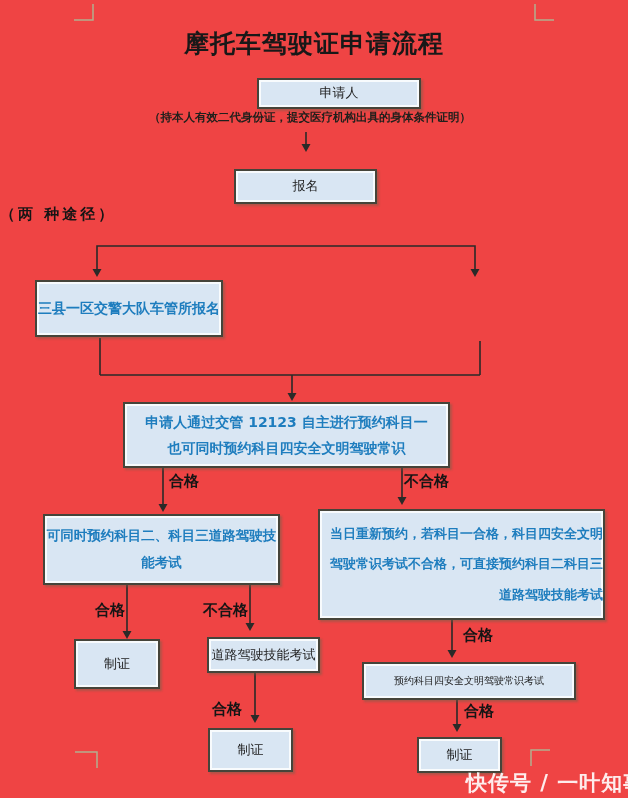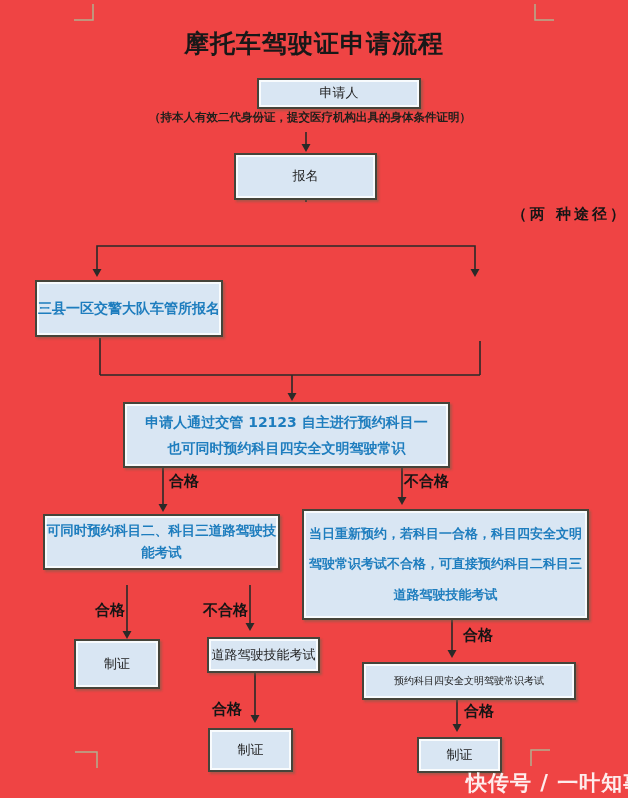--- a/index.html
+++ b/index.html
@@ -21,21 +21,21 @@
     display:flex;flex-direction:column;align-items:center;justify-content:space-evenly;
     text-align:center;color:#1c1c1c;font-size:13px;font-weight:400;line-height:1.15;
   }
   .node span{display:block;white-space:nowrap;}
   .node.blue{color:#1e7dbe;font-weight:700;margin-left:8px;}
   .caption{
     position:absolute;left:0;top:110px;width:620px;text-align:center;
     font-size:11.5px;font-weight:700;color:#20201c;white-space:nowrap;
   }
   .two-ways{
-    position:absolute;left:0;top:205px;width:628px;text-align:right;
+    position:absolute;left:0;top:205px;width:628px;text-align:left;
     font-size:15px;font-weight:700;letter-spacing:3px;color:#151515;
   }
   .edge-label{
     position:absolute;font-size:15px;font-weight:700;color:#151515;white-space:nowrap;
   }
   .watermark{
     position:absolute;left:466px;top:769px;white-space:nowrap;
     font-size:21px;font-weight:700;letter-spacing:1px;color:rgba(255,255,255,.9);
   }
 </style>
@@ -82,45 +82,45 @@
   </svg>
 
   <h1 class="title">摩托车驾驶证申请流程</h1>
 
   <div class="node" style="left:233px;top:78px;width:164px;height:31px;margin-left:24px;">
     <span>申请人</span>
   </div>
 
   <div class="caption">（持本人有效二代身份证，提交医疗机构出具的身体条件证明）</div>
 
-  <div class="node" style="left:234px;top:153px;width:143px;height:47px;text-align:right;">
+  <div class="node" style="left:234px;top:169px;width:143px;height:35px;text-align:right;">
     <span>报名</span>
   </div>
 
   <div class="two-ways">（两 种途径）</div>
 
   <div class="node blue" style="left:27px;top:280px;width:188px;height:57px;font-size:14px;">
     <span>三县一区交警大队车管所报名</span>
   </div>
 
 
   <div class="node blue" style="left:115px;top:402px;width:327px;height:66px;font-size:14px;">
     <span>申请人通过交管 12123 自主进行预约科目一</span>
     <span>也可同时预约科目四安全文明驾驶常识</span>
   </div>
 
   <span class="edge-label" style="left:169px;top:472px;">合格</span>
   <span class="edge-label" style="left:404px;top:472px;">不合格</span>
 
-  <div class="node blue" style="left:35px;top:514px;width:237px;height:56px;font-size:13.5px;">
+  <div class="node blue" style="left:35px;top:514px;width:237px;height:71px;font-size:13.5px;">
     <span>可同时预约科目二、科目三道路驾驶技</span>
     <span>能考试</span>
   </div>
 
-  <div class="node blue" style="left:294px;top:509px;width:287px;height:111px;font-size:13px;">
+  <div class="node blue" style="left:310px;top:509px;width:287px;height:111px;font-size:13px;align-items:flex-end;">
     <span>当日重新预约，若科目一合格，科目四安全文明</span>
     <span>驾驶常识考试不合格，可直接预约科目二科目三</span>
     <span>道路驾驶技能考试</span>
   </div>
 
   <span class="edge-label" style="left:95px;top:601px;">合格</span>
   <span class="edge-label" style="left:203px;top:601px;">不合格</span>
 
   <div class="node" style="left:74px;top:639px;width:86px;height:50px;">
     <span>制证</span>

